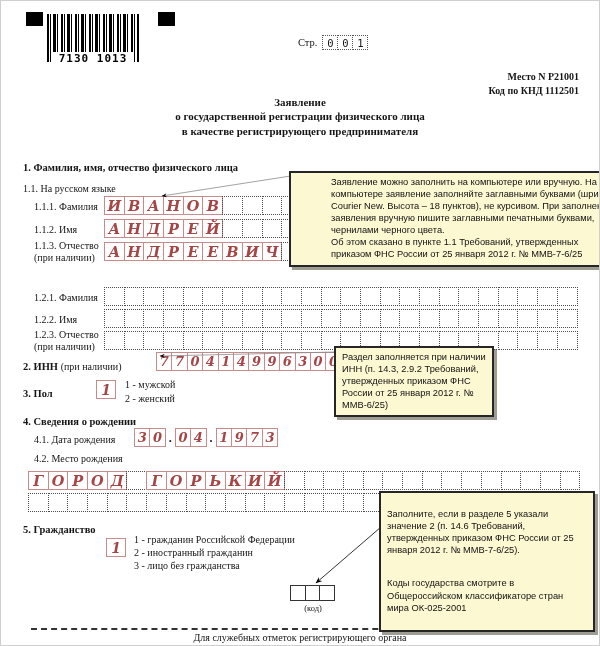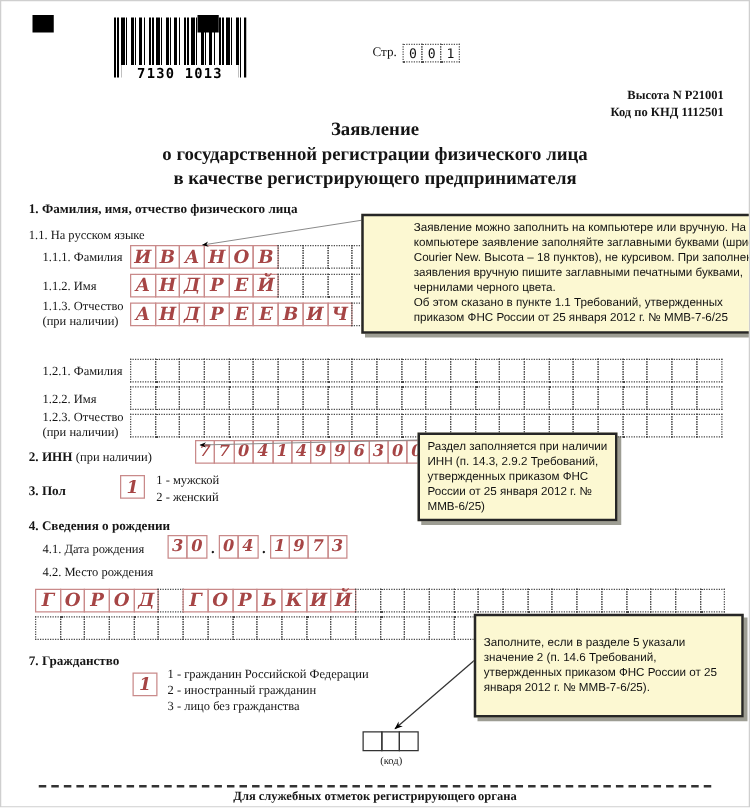--- a/index.html
+++ b/index.html
@@ -4,32 +4,32 @@
 <style>
   html,body{margin:0;padding:0;background:#fff;}
   .page{position:relative;width:600px;height:646px;background:#fff;
         font-family:"Liberation Serif",serif;color:#151515;overflow:hidden;
         border:1px solid #cfcfcf;box-sizing:border-box;}
 
   
   .sq{position:absolute;width:17px;height:14px;background:#000;}
   .sq-left{left:25px;top:11px;}
   .sq-right{left:157px;top:11px;}
-  .barcode{position:absolute;left:46px;top:13px;width:106px;height:48px;
-     background:repeating-linear-gradient(90deg,#000 0 2px,#fff 2px 3px,#000 3px 4px,#fff 4px 6px,#000 6px 9px,#fff 9px 10px,#000 10px 11px,#fff 11px 14px);margin-left:44px;}
+  .barcode{position:absolute;left:46px;top:13px;width:92px;height:48px;
+     background:repeating-linear-gradient(90deg,#000 0 2px,#fff 2px 3px,#000 3px 4px,#fff 4px 6px,#000 6px 9px,#fff 9px 10px,#000 10px 11px,#fff 11px 14px);}
   .barcode-digits{position:absolute;left:6px;right:6px;bottom:-3px;background:#fff;
      text-align:center;font:600 11px/13px "DejaVu Sans Mono",monospace;letter-spacing:1px;color:#000;}
   .page-num{position:absolute;left:297px;top:34px;display:flex;align-items:center;gap:5px;font-size:10.5px;}
   .appendix{position:absolute;right:20px;top:12px;width:270px;text-align:right;
      font-size:8.5px;line-height:1.25;}
   .form-number{position:absolute;right:20px;top:70px;font-weight:bold;font-size:10px;}
   .knd{position:absolute;right:20px;top:84px;font-weight:bold;font-size:10px;}
 
   .title{position:absolute;left:0;right:0;top:94px;text-align:center;
-     font-weight:bold;font-size:15px;line-height:1.3;}
+     font-weight:bold;font-size:11px;line-height:1.3;}
 
   .h-sec{position:absolute;font-weight:bold;font-size:10.5px;text-align:center;}
   .lbl{position:absolute;font-size:10px;line-height:12px;}
   .lbl .sub2{display:block;}
   sup{font-size:7px;}
 
   
   .cells{position:absolute;display:flex;}
   .cell{box-sizing:border-box;border:1px dotted #4a4a4a;margin-left:-1px;
         text-align:center;overflow:visible;background:transparent;}
@@ -53,21 +53,21 @@
   .note p{margin:0 0 9px 0;white-space:normal;}
   .note p:last-child{margin:0;}
   .note1{left:288px;top:170px;width:282px;padding-left:40px;}
   .note2{left:333px;top:345px;width:144px;}
   .note3{left:378px;top:490px;width:200px;}
 
   .overlay{position:absolute;left:0;top:0;z-index:5;pointer-events:none;}
 
   .footer-line{position:absolute;left:30px;right:30px;top:627px;border-top:2px dashed #333;}
   .footer-text{position:absolute;left:0;right:0;top:631px;text-align:center;
-     font-weight:bold;font-size:10px;}
+     font-weight:normal;font-size:10px;}
 </style>
 </head>
 <body>
 
 <div class="page">
 
   <div class="sq sq-left"></div>
   <div class="barcode">
     <span class="barcode-digits">7130 1013</span>
   </div>
@@ -75,21 +75,21 @@
 
   <div class="page-num">
     <span>Стр.</span>
     <span class="cells cells-pg" style="position:static">
         <div class="cell filled">0</div>
         <div class="cell filled">0</div>
         <div class="cell filled">1</div>
       </span>
   </div>
 
-  <div class="form-number">Высота N Р21001</div>
+  <div class="form-number">Место N Р21001</div>
   <div class="knd">Код по КНД 1112501</div>
 
   <div class="title">
     <div>Заявление</div>
     <div>о государственной регистрации физического лица</div>
     <div>в качестве регистрирующего предпринимателя</div>
   </div>
 
   <div class="h-sec" style="left:22px;top:161px">1. Фамилия, имя, отчество физического лица</div>
   <div class="lbl" style="left:22px;top:182px">1.1. На русском языке</div>
@@ -370,21 +370,21 @@
       <div class="cell"></div>
       <div class="cell"></div>
       <div class="cell"></div>
       <div class="cell"></div>
       <div class="cell"></div>
       <div class="cell"></div>
       <div class="cell"></div>
       <div class="cell"></div>
     </div>
 
-  <div class="h-sec" style="left:22px;top:523px">7. Гражданство</div>
+  <div class="h-sec" style="left:22px;top:523px">5. Гражданство</div>
   <div class="cells cells-box" style="left:105px;top:537px">
       <div class="cell filled">1</div>
     </div>
   <div class="lbl" style="left:133px;top:533px">1 - гражданин Российской Федерации</div>
   <div class="lbl" style="left:133px;top:546px">2 - иностранный гражданин</div>
   <div class="lbl" style="left:133px;top:559px">3 - лицо без гражданства</div>
 
   <div class="cells cells-code" style="left:289px;top:584px">
       <div class="cell"></div>
       <div class="cell"></div>
@@ -401,18 +401,19 @@
     <line x1="296" y1="174" x2="161" y2="195" stroke="#8a8a8a" stroke-width="0.8" marker-end="url(#arr)"></line>
     <line x1="334" y1="351" x2="159" y2="355" stroke="#8a8a8a" stroke-width="0.8" marker-end="url(#arr)"></line>
     <line x1="380" y1="526" x2="315" y2="582" stroke="#333" stroke-width="1" marker-end="url(#arr)"></line>
   </svg>
 
   <div class="note note1">Заявление можно заполнить на компьютере или вручную. На компьютере заявление заполняйте заглавными буквами (шрифт Courier New. Высота – 18 пунктов), не курсивом. При заполнении заявления вручную пишите заглавными печатными буквами, чернилами черного цвета.
 Об этом сказано в пункте 1.1 Требований, утвержденных приказом ФНС России от 25 января 2012 г. № ММВ-7-6/25</div>
   <div class="note note2">Раздел заполняется при наличии ИНН (п. 14.3, 2.9.2 Требований, утвержденных приказом ФНС России от 25 января 2012 г. № ММВ-6/25)</div>
   <div class="note note3">
     <p>Заполните, если в разделе 5 указали значение 2 (п. 14.6 Требований, утвержденных приказом ФНС России от 25 января 2012 г. № ММВ-7-6/25).</p>
+    <p>Коды государства смотрите в Общероссийском классификаторе стран мира ОК-025-2001</p>
   </div>
 
   <div class="footer-line"></div>
   <div class="footer-text">Для служебных отметок регистрирующего органа</div>
 
 </div>
 
 </body></html>

